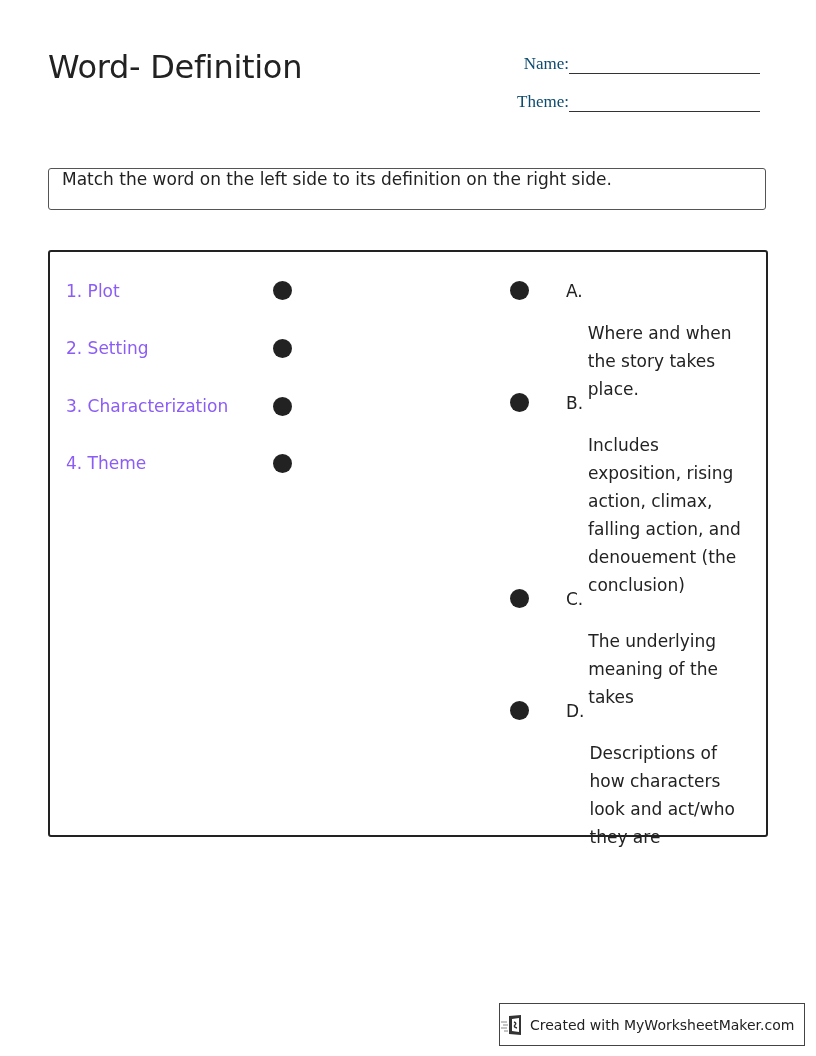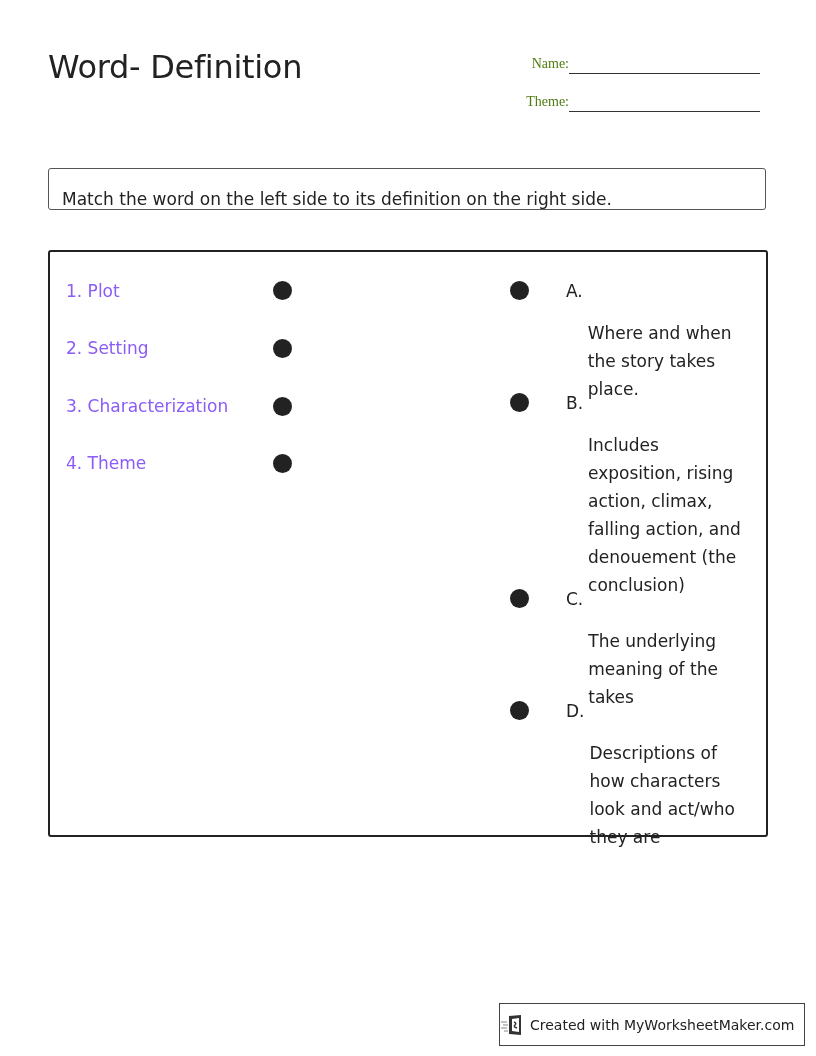--- a/index.html
+++ b/index.html
@@ -3,26 +3,26 @@
   <meta charset="utf-8">
   <style>
     html, body { margin: 0; padding: 0; background: #ffffff; }
     body { width: 816px; height: 1056px; position: relative; overflow: hidden; color: #222222; }
     .sans { font-family: "DejaVu Sans", "Liberation Sans", sans-serif; }
     .serif { font-family: "Liberation Serif", "DejaVu Serif", serif; }
 
     .title { position: absolute; left: 48px; top: 48px; font-size: 32px; font-weight: normal; color: #222; letter-spacing: -0.3px; }
 
     .field { position: absolute; display: flex; align-items: flex-end; }
-    .field .lbl { font-size: 14px; color: #4d7c0f; text-align: right; width: 60px; margin-right: 0; line-height: 20px; }
+    .field .lbl { font-size: 17px; color: #0c4a6e; text-align: right; width: 60px; margin-right: 0; line-height: 20px; }
     .field .line { width: 191px; border-bottom: 1.5px solid #333; height: 18px; }
     .f-name { left: 509px; top: 54px; }
     .f-date { left: 509px; top: 92px; }
 
-    .instructions { position: absolute; left: 48px; top: 168px; width: 718px; height: 42px; border: 1.2px solid #555; border-radius: 3px; box-sizing: border-box; padding: 0 13px; display: flex; align-items: flex-end; font-size: 17px; color: #222; }
+    .instructions { position: absolute; left: 48px; top: 168px; width: 718px; height: 42px; border: 1.2px solid #555; border-radius: 3px; box-sizing: border-box; padding: 0 13px; display: flex; align-items: flex-start; font-size: 17px; color: #222; }
 
     .box { position: absolute; left: 48px; top: 250px; width: 720px; height: 587px; border: 2px solid #222; border-radius: 3px; box-sizing: border-box; }
 
     .word { position: absolute; left: 66px; font-size: 17px; color: #8b5cf6; line-height: 20px; }
     .dot { position: absolute; width: 19px; height: 19px; border-radius: 50%; background: #222; }
 
     .def { position: absolute; left: 566px; width: 190px; font-size: 17px; color: #222; line-height: 28px; display: flex; }
     .def .letter { flex: 0 0 auto; }
     .def .text { flex: 1 1 auto; white-space: pre-line; margin-top: 42px; }
 

